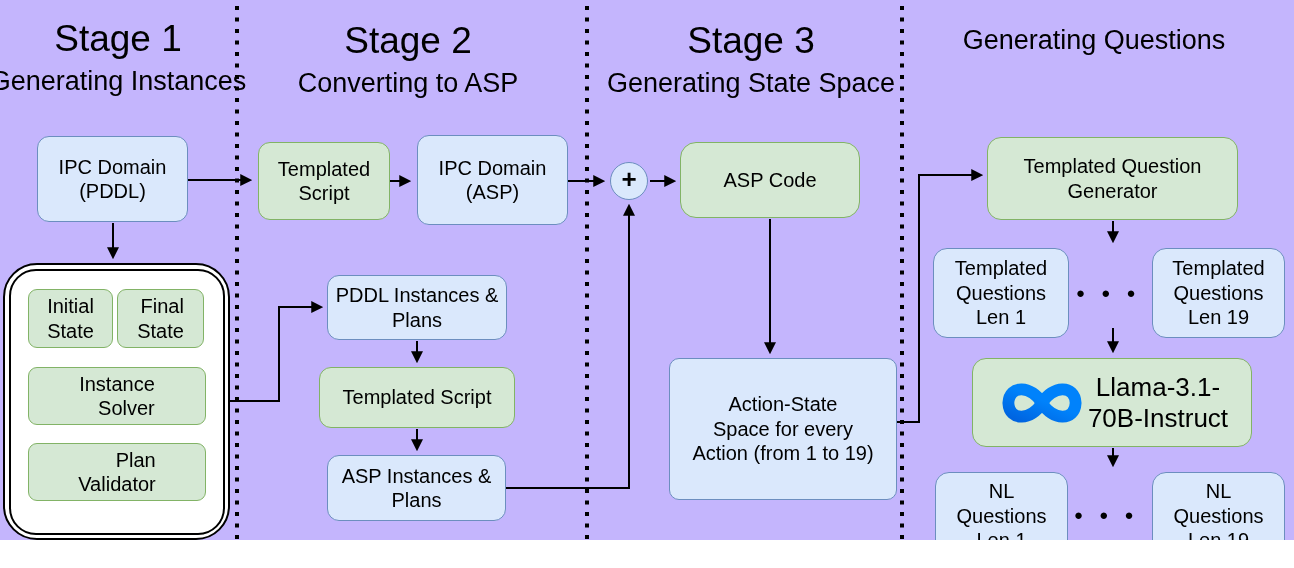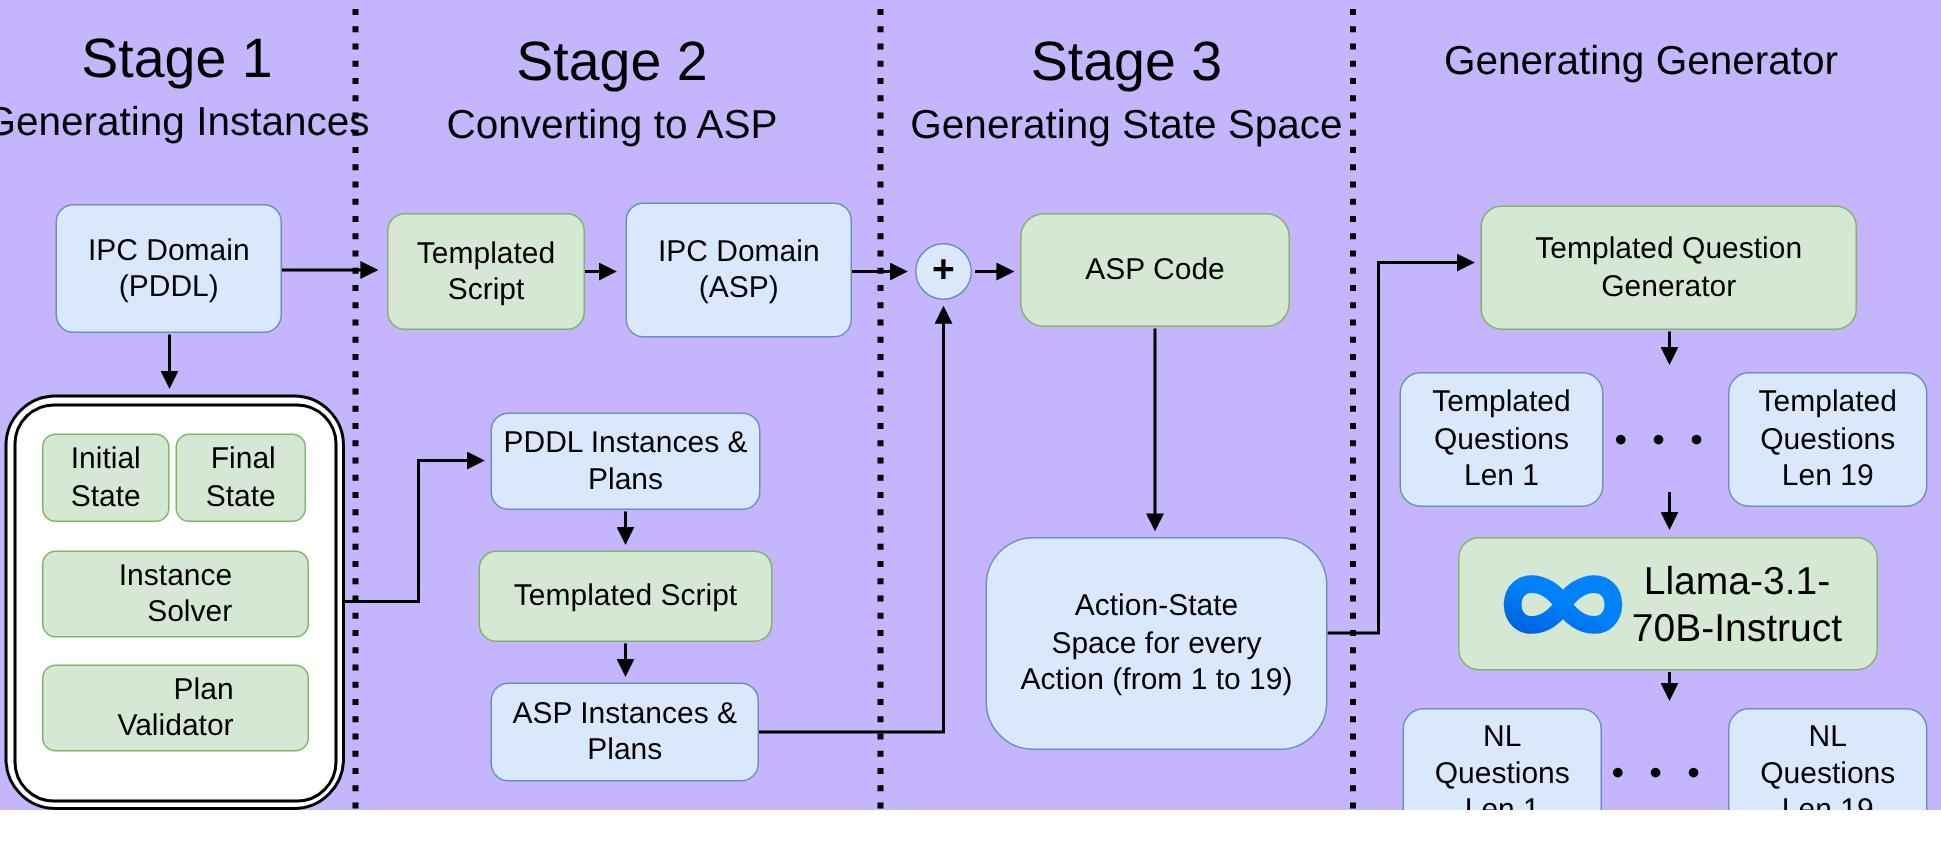--- a/index.html
+++ b/index.html
@@ -8,21 +8,21 @@
     font-family:"Liberation Sans",sans-serif;color:#000;overflow:hidden;
   }
   svg.wires{position:absolute;left:0;top:0;z-index:1;}
   .node{
     position:absolute;z-index:2;display:flex;align-items:center;justify-content:center;
     text-align:center;white-space:pre-line;font-size:20px;line-height:1.22;
     box-sizing:border-box;border-radius:12px;
   }
   .blue{background:var(--blue-fill,#dae8fc);border:1.6px solid var(--blue-stroke,#6c8ebf);}
   .green{background:var(--green-fill,#d5e8d4);border:1.6px solid var(--green-stroke,#82b366);}
-  .r9{border-radius:9px;text-align:right;} .r14{border-radius:14px;} .r16{border-radius:16px;} .r22{border-radius:32px;}
+  .r9{border-radius:9px;text-align:right;} .r14{border-radius:14px;} .r16{border-radius:16px;} .r22{border-radius:10px;margin-left:12px;}
   .stage-head{position:absolute;z-index:2;transform:translateX(-50%);text-align:center;white-space:nowrap;}
   .stage-title{font-size:37px;line-height:1.15;}
   .stage-sub{font-size:27px;margin-top:5px;text-align:center;}
   .s1-container{
     position:absolute;z-index:1;left:3px;top:263px;width:227px;height:277px;
     border:2.5px solid #000;border-radius:34px;box-sizing:border-box;background:#fff;
   }
   .s1-container::before{
     content:"";position:absolute;inset:3.5px;border:2.5px solid #000;border-radius:27px;
   }
@@ -82,21 +82,21 @@
   </div>
   <div class="stage-head" style="left:408px;top:20px">
     <div class="stage-title">Stage 2</div>
     <div class="stage-sub">Converting to ASP</div>
   </div>
   <div class="stage-head" style="left:751px;top:20px">
     <div class="stage-title">Stage 3</div>
     <div class="stage-sub">Generating State Space</div>
   </div>
   <div class="stage-head" style="left:1094px;top:20px">
-    <div class="stage-sub">Generating Generator</div>
+    <div class="stage-sub">Generating Questions</div>
   </div>
 
   <div class="node blue" style="left:37px;top:136px;width:151px;height:86px">IPC Domain
 (PDDL)</div>
 
   <div class="s1-container"></div>
   <div class="node green r9" style="left:28px;top:289px;width:85px;height:59px">Initial
 State</div>
   <div class="node green r9" style="left:117px;top:289px;width:87px;height:59px">Final
 State</div>

